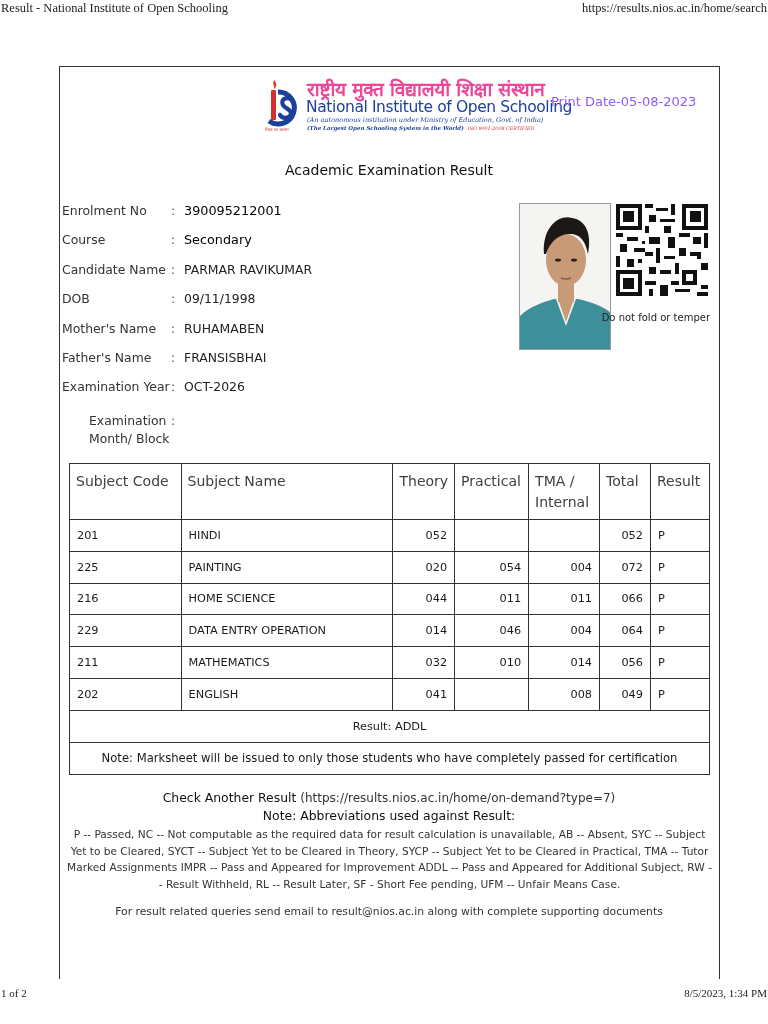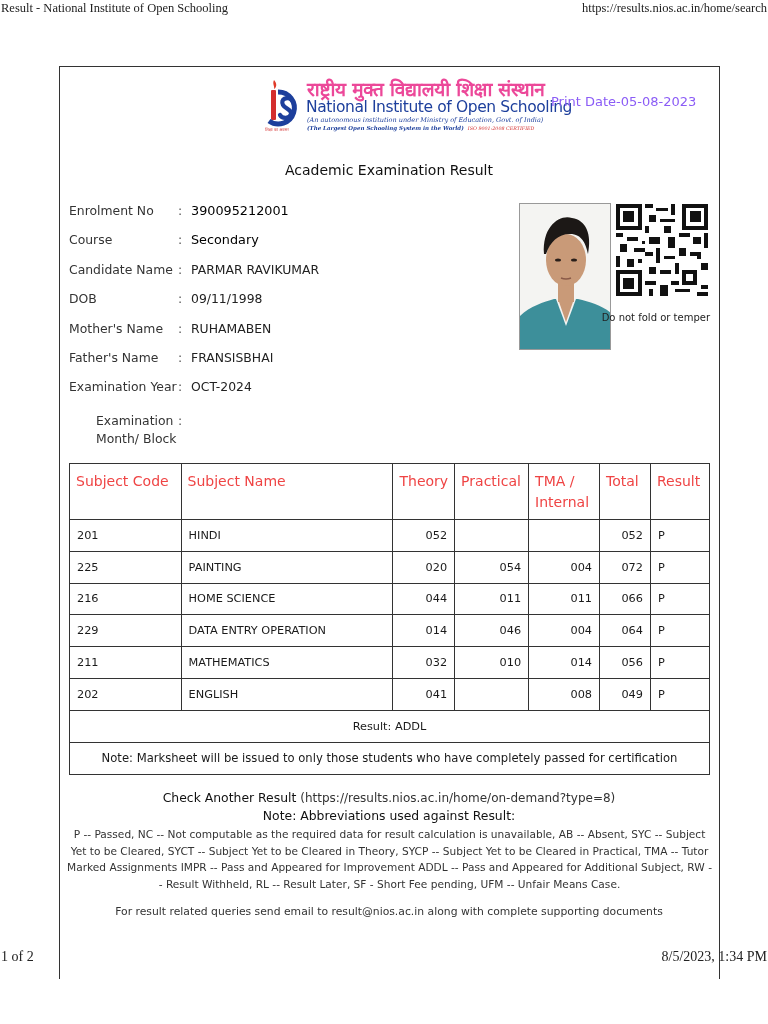--- a/index.html
+++ b/index.html
@@ -2,21 +2,21 @@
 <html><head>
 <meta charset="utf-8">
 <style>
   * { box-sizing: border-box; margin: 0; padding: 0; }
   html, body { width: 768px; height: 1024px; background: #ffffff; overflow: hidden; }
   body { position: relative; font-family: "DejaVu Sans", "Liberation Sans", sans-serif; color: #1a1a1a; }
 
   .print-header { position: absolute; top: 0; left: 0; width: 768px; height: 18px; font-family: "Liberation Serif", serif; font-size: 12.5px; color: #222; }
   .print-header .ph-left { position: absolute; left: 1px; top: 1px; }
   .print-header .ph-right { position: absolute; right: 1px; top: 1px; }
-  .print-footer { position: absolute; top: 949px; left: 0; width: 768px; height: 15px; font-family: "Liberation Serif", serif; font-size: 14px; color: #222; }
+  .print-footer { position: absolute; top: 987px; left: 0; width: 768px; height: 15px; font-family: "Liberation Serif", serif; font-size: 11px; color: #222; }
   .print-footer .pf-left { position: absolute; left: 1px; top: 0; }
   .print-footer .pf-right { position: absolute; right: 1px; top: 0; }
 
   .frame { position: absolute; left: 59px; top: 66px; width: 661px; height: 913px; border-left: 1.5px solid #333; border-right: 1.5px solid #333; border-top: 1.5px solid #333; }
 
   
   .logo-wrap { position: absolute; left: 265px; top: 78px; width: 300px; height: 60px; }
   .logo-emblem { position: absolute; left: 0; top: 0; width: 36px; height: 56px; }
   .logo-hindi { position: absolute; left: 42px; top: -2px; font-family: "DejaVu Sans", sans-serif; font-size: 19px; font-weight: bold; color: #ec4899; white-space: nowrap; letter-spacing: -0.3px; }
   .logo-english { position: absolute; left: 41px; top: 20px; font-size: 15.5px; color: #1d3f9c; white-space: nowrap; letter-spacing: -0.4px; }
@@ -24,36 +24,36 @@
   .logo-sub1 { position: absolute; left: 42px; top: 38px; font-family: "DejaVu Serif", serif; font-style: italic; font-size: 6.5px; color: #1d3f9c; white-space: nowrap; }
   .logo-sub2 { position: absolute; left: 42px; top: 47px; font-family: "DejaVu Serif", serif; font-style: italic; font-weight: bold; font-size: 5.5px; color: #1d3f9c; white-space: nowrap; }
   .logo-iso { font-style: italic; font-weight: normal; color: #d42e2e; margin-left: 4px; font-size: 4.8px; }
   .logo-hindi-tag { position: absolute; left: 0; top: 49px; font-size: 4px; color: #d42e2e; white-space: nowrap; }
 
   .print-date { position: absolute; left: 551px; top: 94px; font-size: 13px; color: #8b5cf6; white-space: nowrap; }
 
   .doc-title { position: absolute; left: 0; width: 778px; top: 162px; text-align: center; font-size: 14px; color: #111; }
 
   
-  .info { position: absolute; left: 69px; top: 201px; width: 440px; }
+  .info { position: absolute; left: 62px; top: 201px; width: 440px; }
   .info-row { position: relative; height: 29.4px; font-size: 12.4px; }
   .info-row .lbl { position: absolute; left: 0; top: 2px; color: #333; white-space: nowrap; }
   .info-row .colon { position: absolute; left: 109px; top: 2px; color: #555; }
   .info-row .val { position: absolute; left: 122px; top: 2px; color: #222; white-space: nowrap; }
   .info-row .val.strong { color: #000; font-size: 12.8px; }
   .info-row.tall .lbl { line-height: 18px; top: 5px; }
 
   .photo { position: absolute; left: 519px; top: 203px; width: 92px; height: 147px; border: 1px solid #999; overflow: hidden; background: #f3f3f3; }
   .qr { position: absolute; left: 616px; top: 203px; width: 92px; height: 94px; }
   .qr-note { position: absolute; left: 600px; top: 309px; width: 110px; text-align: right; font-size: 10px; line-height: 17px; color: #222; }
 
   
   .result-table { position: absolute; left: 69px; top: 463px; width: 641px; border-collapse: collapse; font-size: 11.3px; color: #1a1a1a; }
   .result-table th, .result-table td { border: 1.2px solid #333; }
-  .result-table th { font-weight: normal; font-size: 14px; text-align: left; vertical-align: top; padding: 7px 6px 6px 6px; line-height: 21px; color: #ef4444; }
+  .result-table th { font-weight: normal; font-size: 14px; text-align: left; vertical-align: top; padding: 7px 6px 6px 6px; line-height: 21px; color: #404040; }
   .result-table td { height: 31.8px; padding: 0 7px; vertical-align: middle; }
   .result-table td.num { text-align: right; }
   .result-table td.center { text-align: center; height: 32px; }
   .result-table td.note { text-align: center; font-size: 11.6px; height: 32px; }
 
   
   .check-another { position: absolute; left: 0; width: 778px; top: 790px; text-align: center; font-size: 12.4px; color: #111; }
   .check-another .url { color: #333; font-size: 12px; }
   .abbr-title { position: absolute; left: 0; width: 778px; top: 808px; text-align: center; font-size: 12.4px; color: #111; }
   .abbr-text { position: absolute; left: 67px; width: 645px; top: 826px; text-align: center; font-size: 10.6px; line-height: 16.7px; color: #333; }
@@ -114,21 +114,21 @@
     <span class="val">RUHAMABEN</span>
   </div>
   <div class="info-row">
     <span class="lbl">Father's Name</span>
     <span class="colon">:</span>
     <span class="val">FRANSISBHAI</span>
   </div>
   <div class="info-row">
     <span class="lbl">Examination Year</span>
     <span class="colon">:</span>
-    <span class="val">OCT-2024</span>
+    <span class="val">OCT-2026</span>
   </div>
   <div class="info-row tall">
     <span class="lbl" style="width:95px; white-space:normal;margin-left:27px;">Examination Month/ Block</span>
     <span class="colon" style="top:6px;">:</span>
     <span class="val"></span>
   </div>
 </div>
 
 <div class="photo" title="Candidate photograph">
   <svg width="92" height="147" viewBox="0 0 92 147">
@@ -280,21 +280,21 @@
       <td colspan="7" class="center">Result: ADDL</td>
     </tr>
     <tr>
       <td colspan="7" class="note">Note: Marksheet will be issued to only those students who have completely passed for certification</td>
     </tr>
   </tbody>
 </table>
 
 <div class="check-another">
   <span>Check Another Result</span>
-  <span class="url">(https://results.nios.ac.in/home/on-demand?type=8)</span>
+  <span class="url">(https://results.nios.ac.in/home/on-demand?type=7)</span>
 </div>
 <div class="abbr-title">Note: Abbreviations used against Result:</div>
 <div class="abbr-text">P -- Passed, NC -- Not computable as the required data for result calculation is unavailable, AB -- Absent, SYC -- Subject Yet to be Cleared, SYCT -- Subject Yet to be Cleared in Theory, SYCP -- Subject Yet to be Cleared in Practical, TMA -- Tutor Marked Assignments IMPR -- Pass and Appeared for Improvement ADDL -- Pass and Appeared for Additional Subject, RW -- Result Withheld, RL -- Result Later, SF - Short Fee pending, UFM -- Unfair Means Case.</div>
 <div class="queries">For result related queries send email to result@nios.ac.in along with complete supporting documents</div>
 
 <div class="print-footer">
   <span class="pf-left">1 of 2</span>
   <span class="pf-right">8/5/2023, 1:34 PM</span>
 </div>
 

